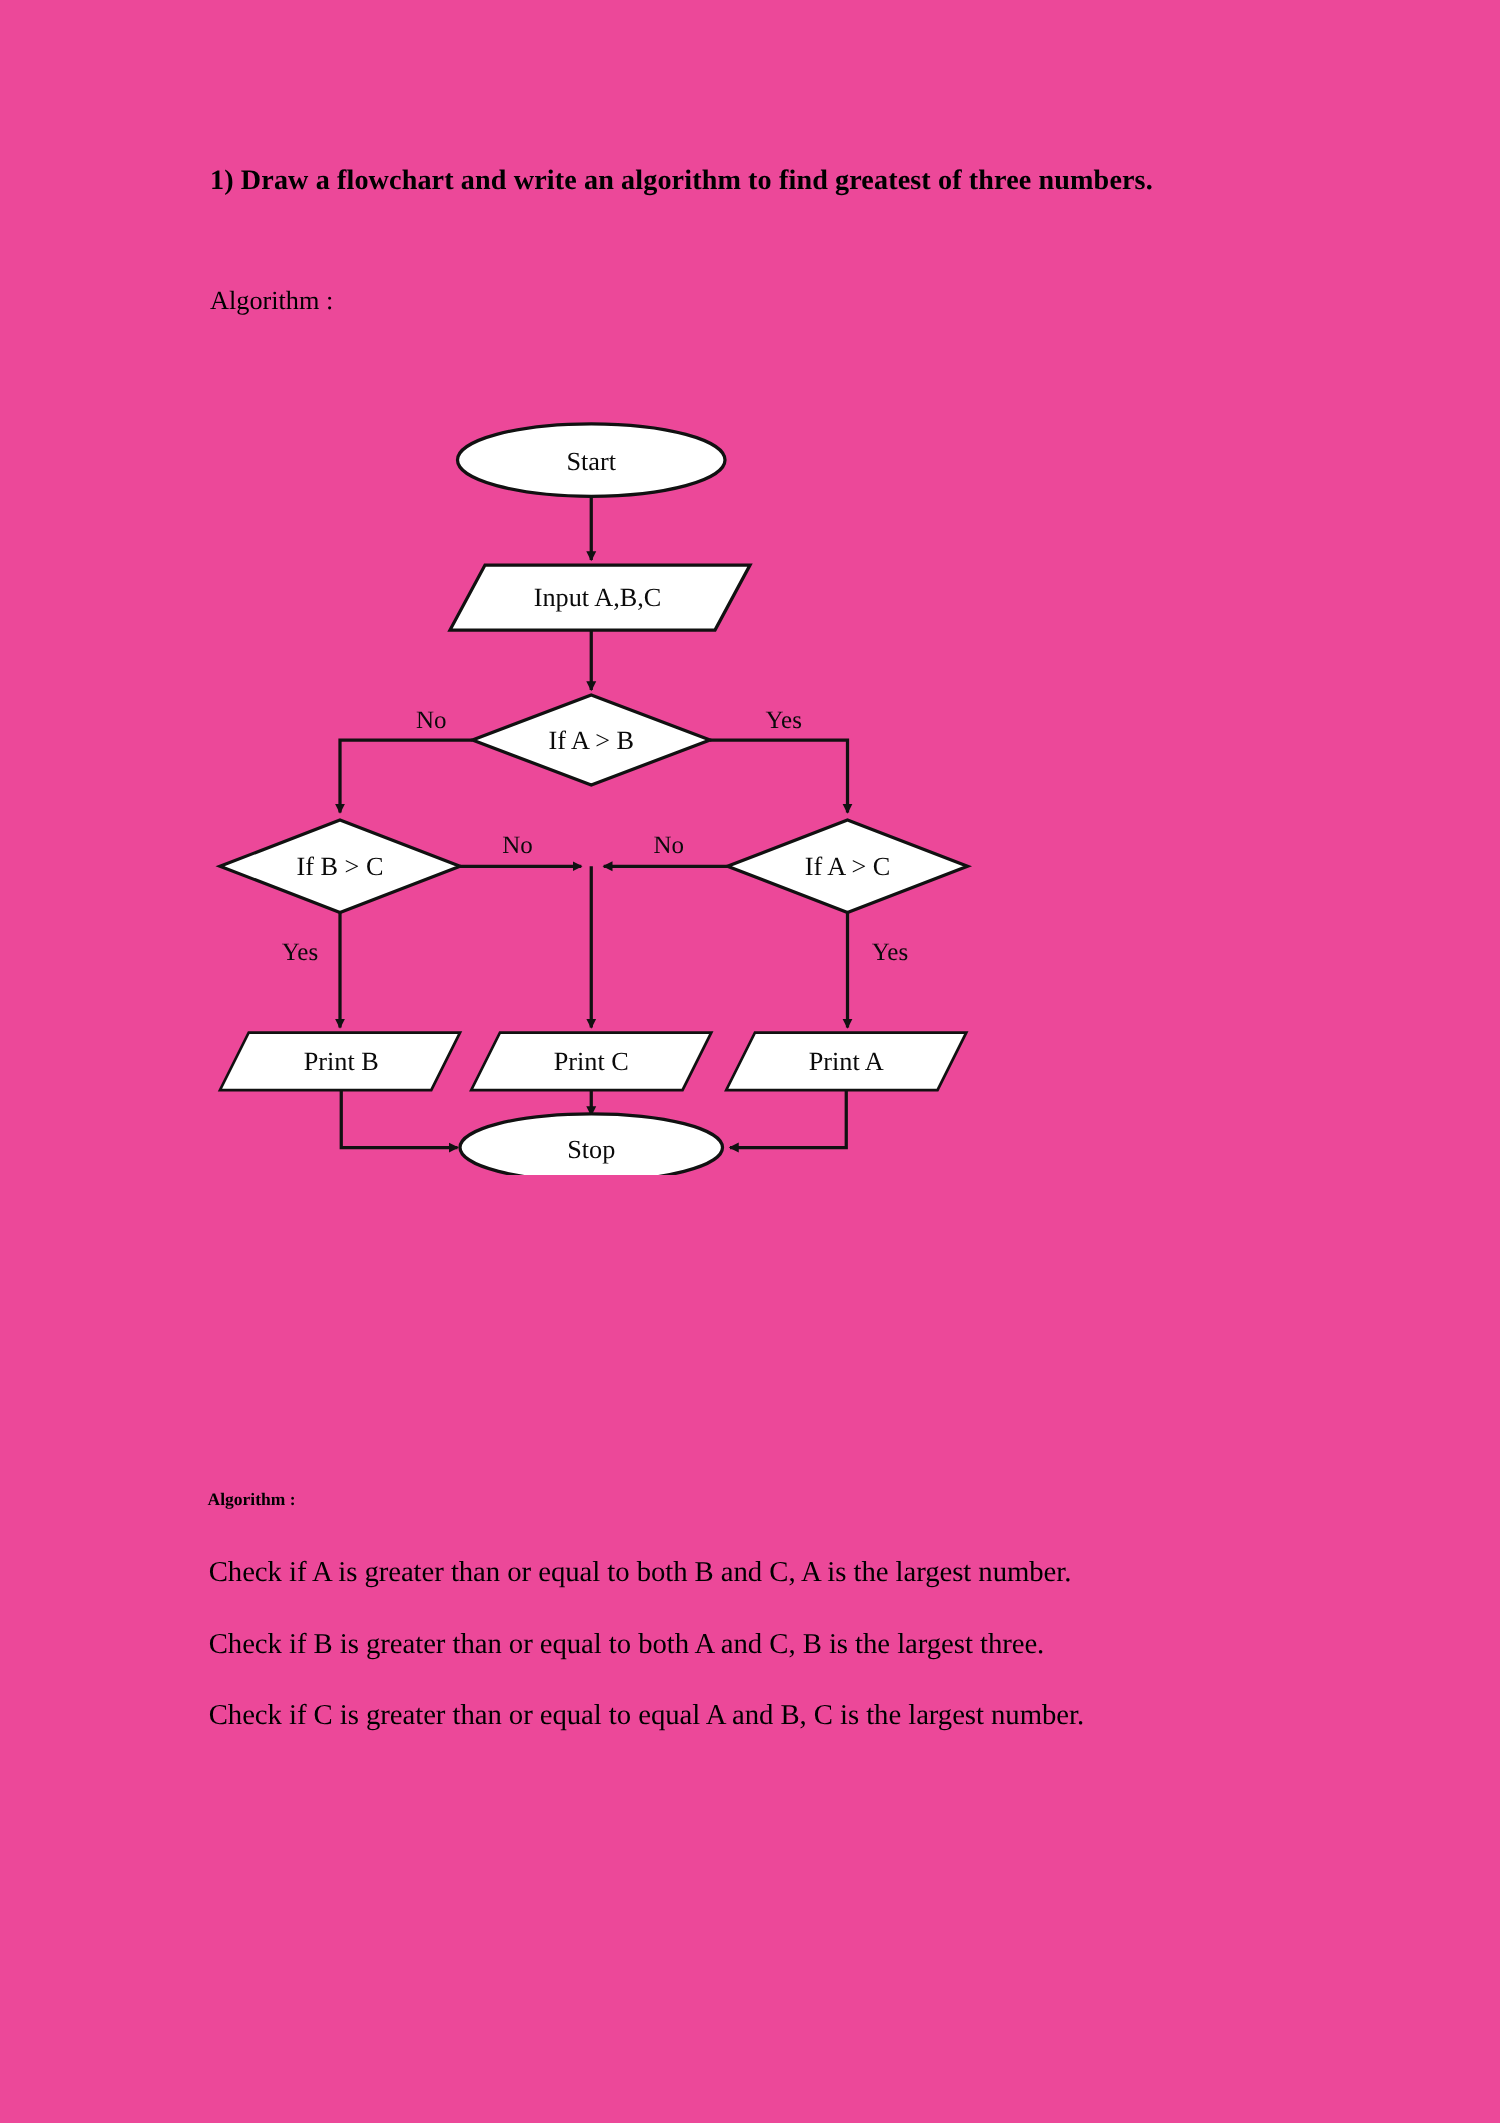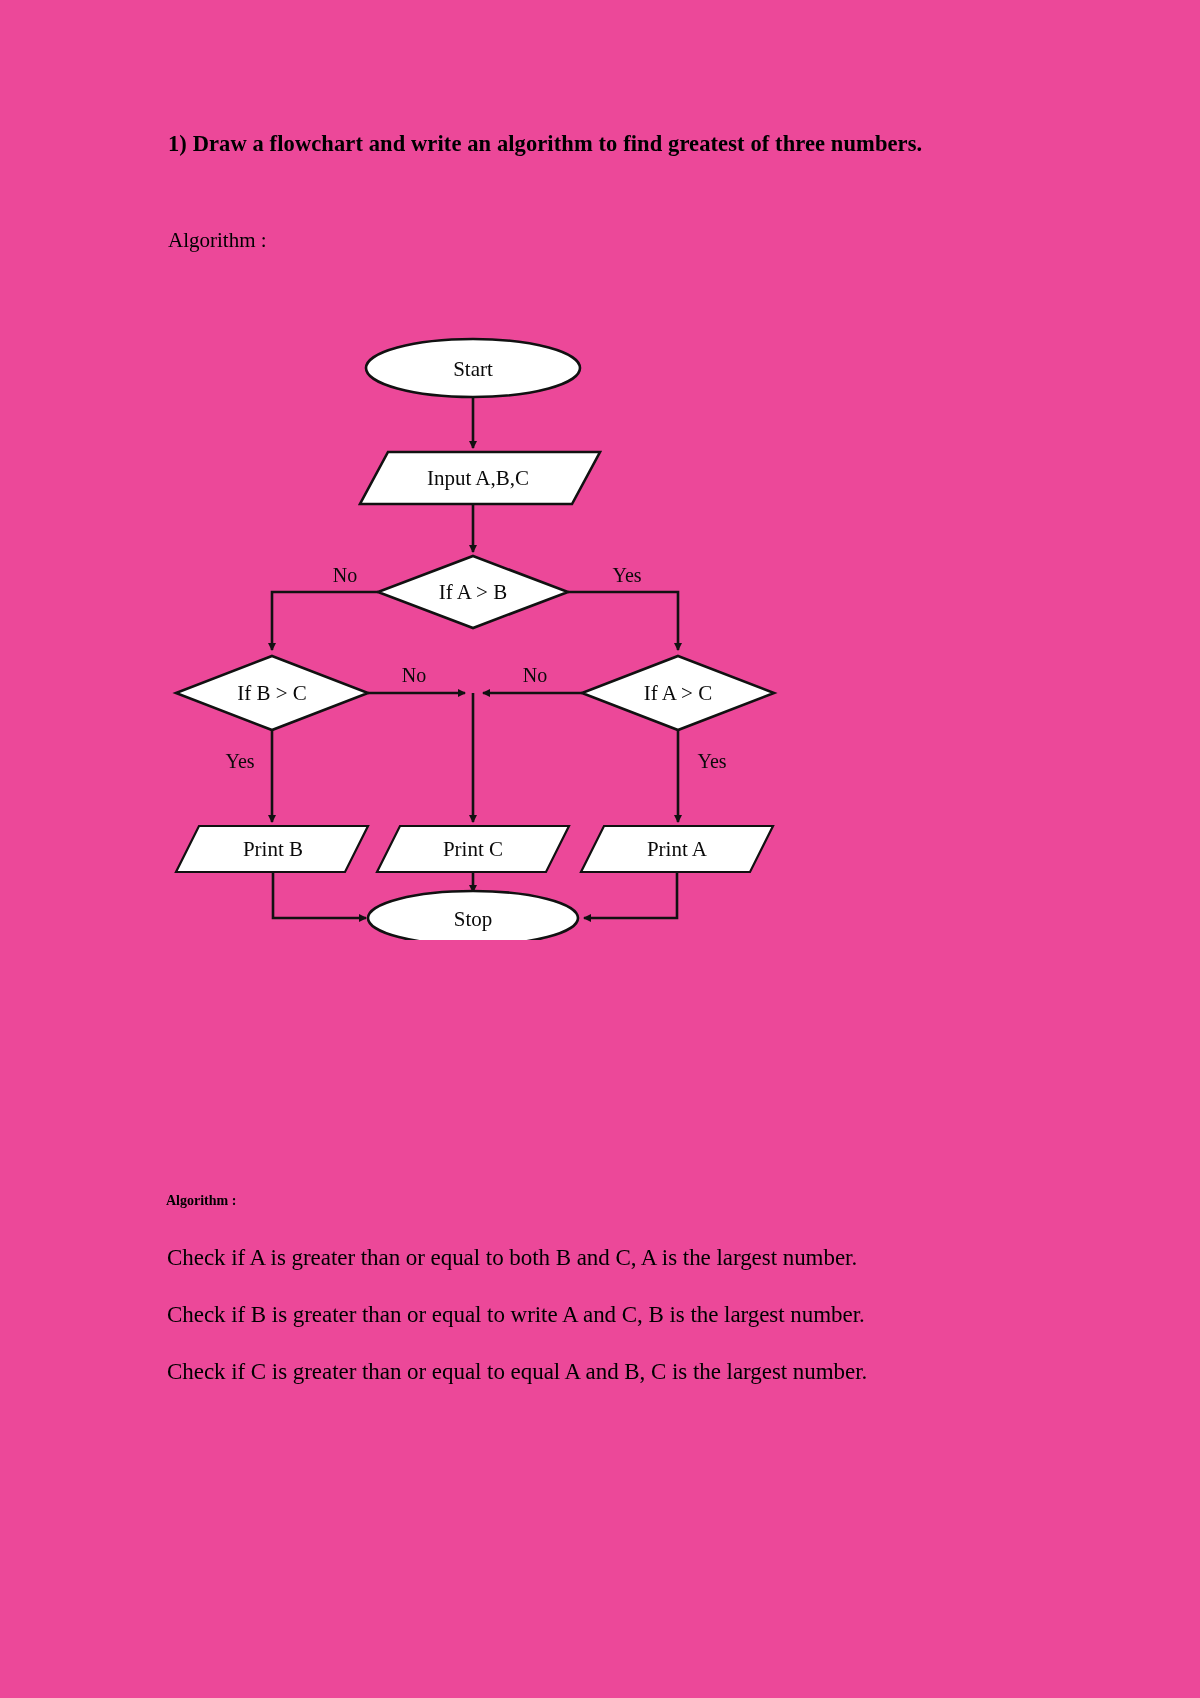--- a/index.html
+++ b/index.html
@@ -191,16 +191,16 @@
       <g>
         <ellipse class="shape" cx="313" cy="598" rx="105" ry="27"></ellipse>
         <text class="fc-text" x="313" y="606" text-anchor="middle">Stop</text>
       </g>
     </svg>
   </div>
 
   <div class="algorithm-label">Algorithm :</div>
 
   <div class="algo-line l0">Check if A is greater than or equal to both B and C, A is the largest number.</div>
-  <div class="algo-line l1">Check if B is greater than or equal to write A and C, B is the largest number.</div>
+  <div class="algo-line l1">Check if B is greater than or equal to both A and C, B is the largest three.</div>
   <div class="algo-line l2">Check if C is greater than or equal to equal A and B, C is the largest number.</div>
 
 </div>
 
 </body></html>

